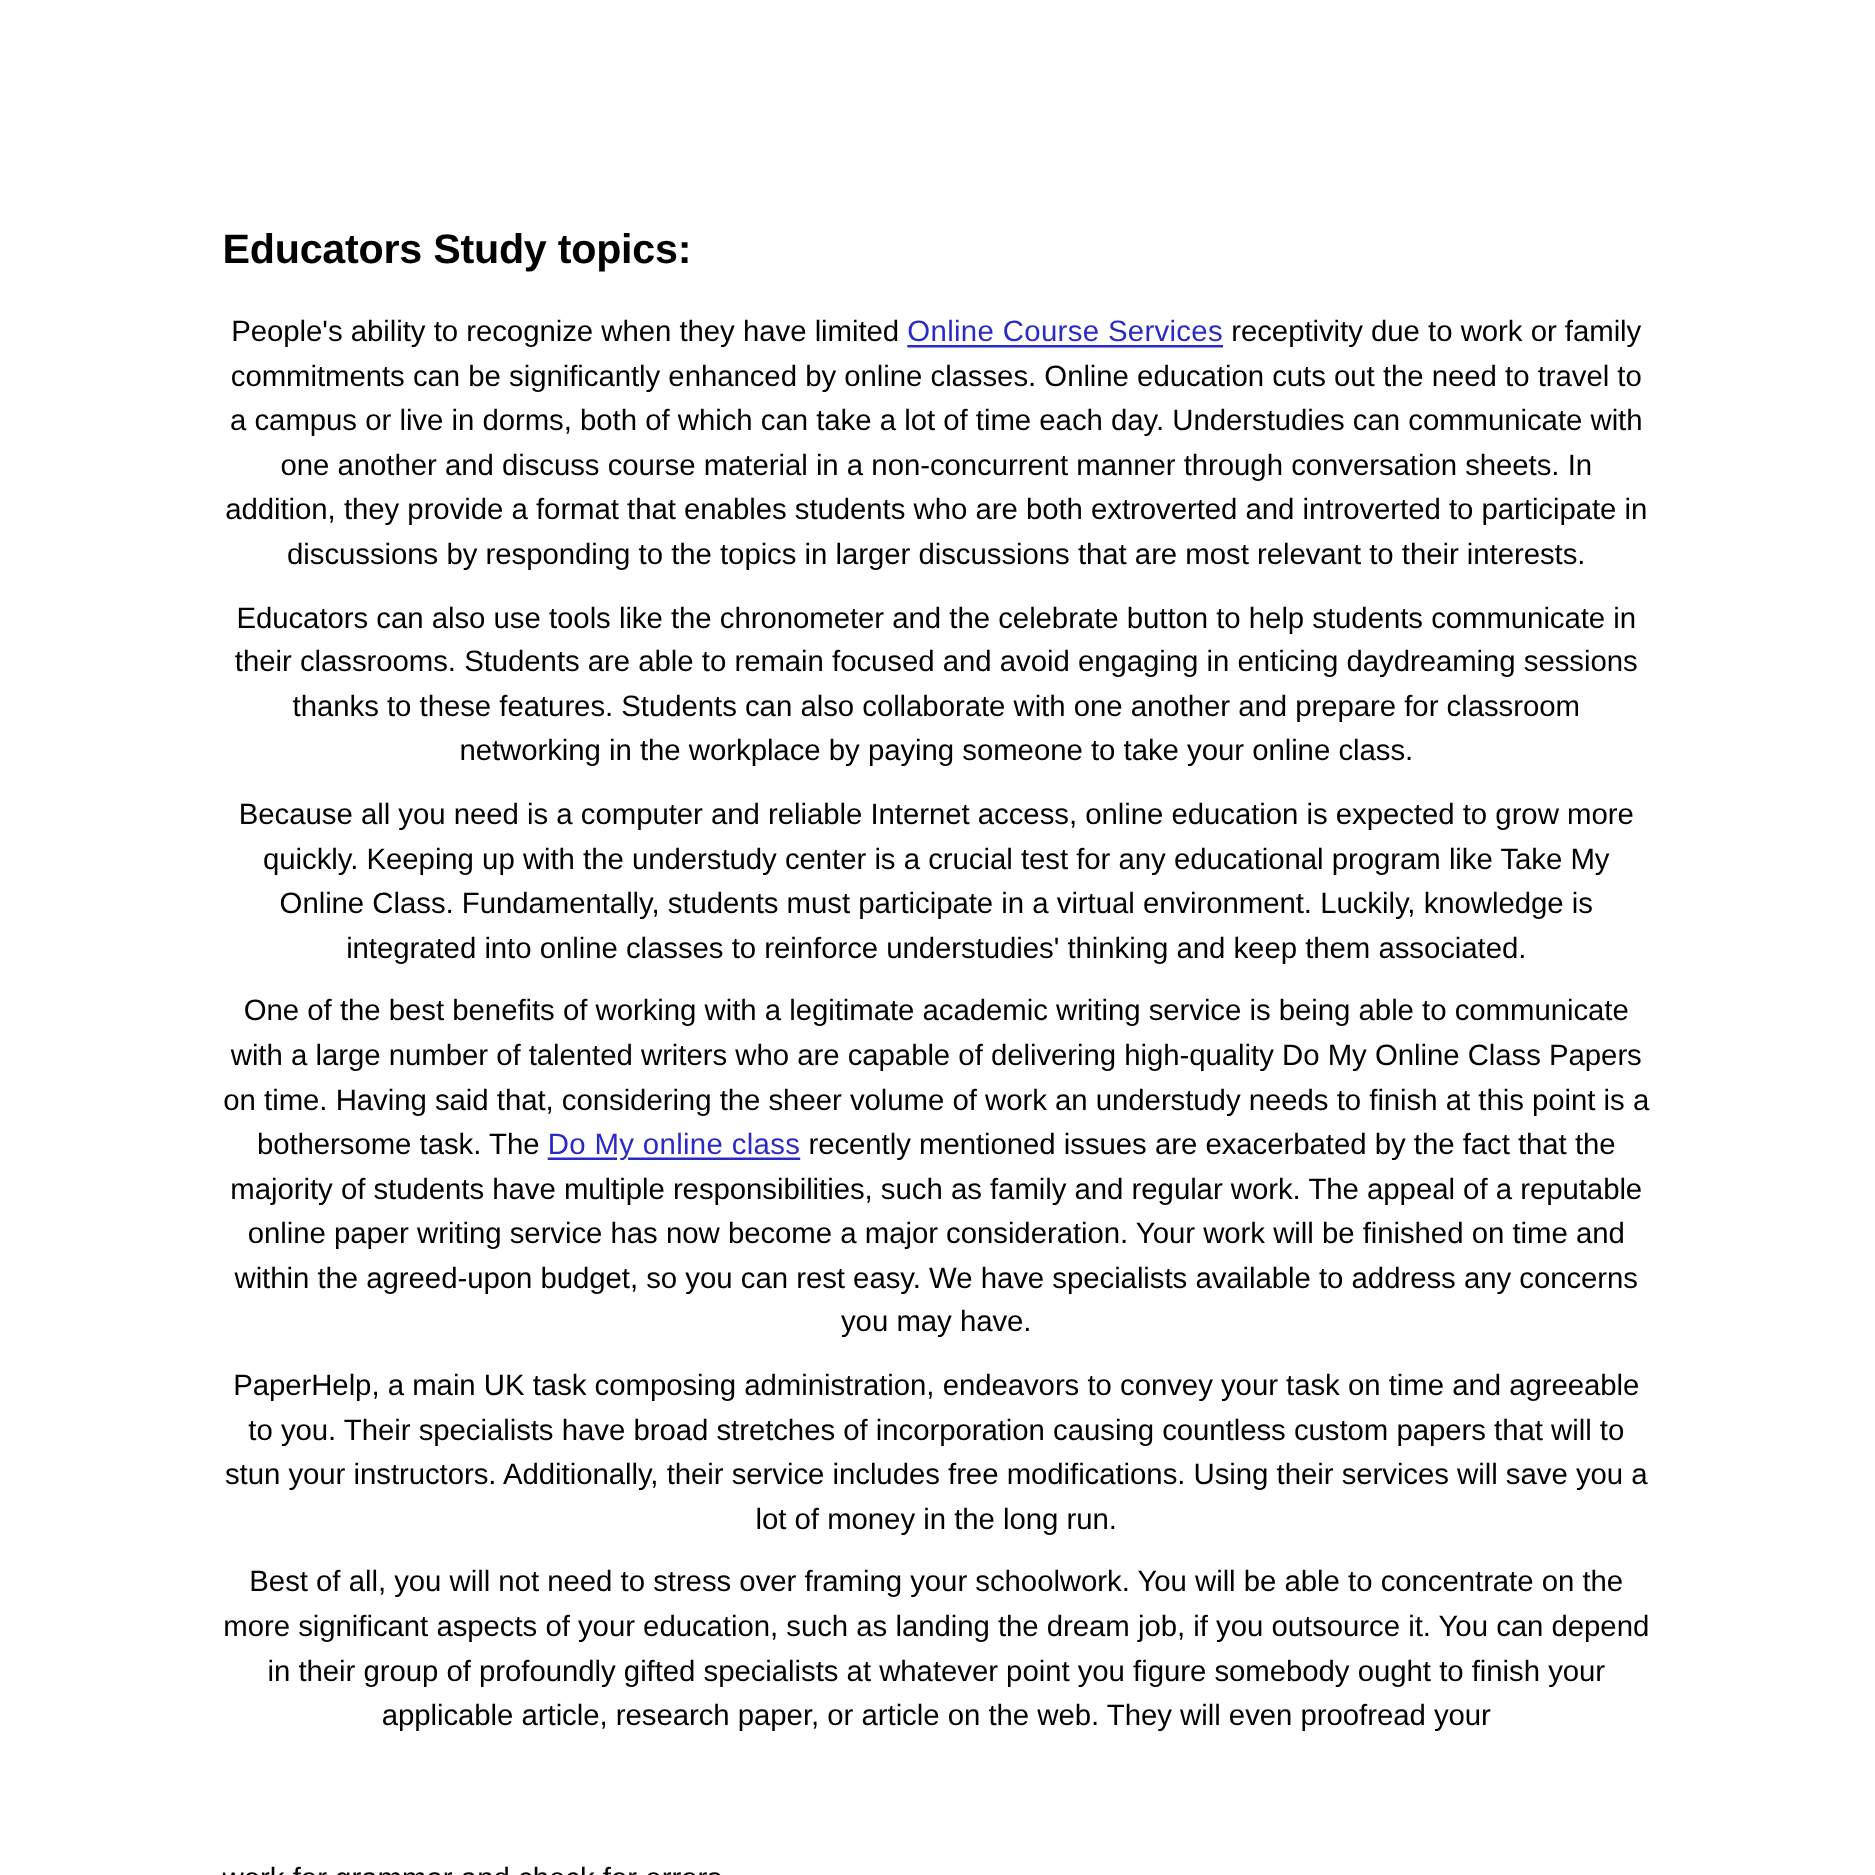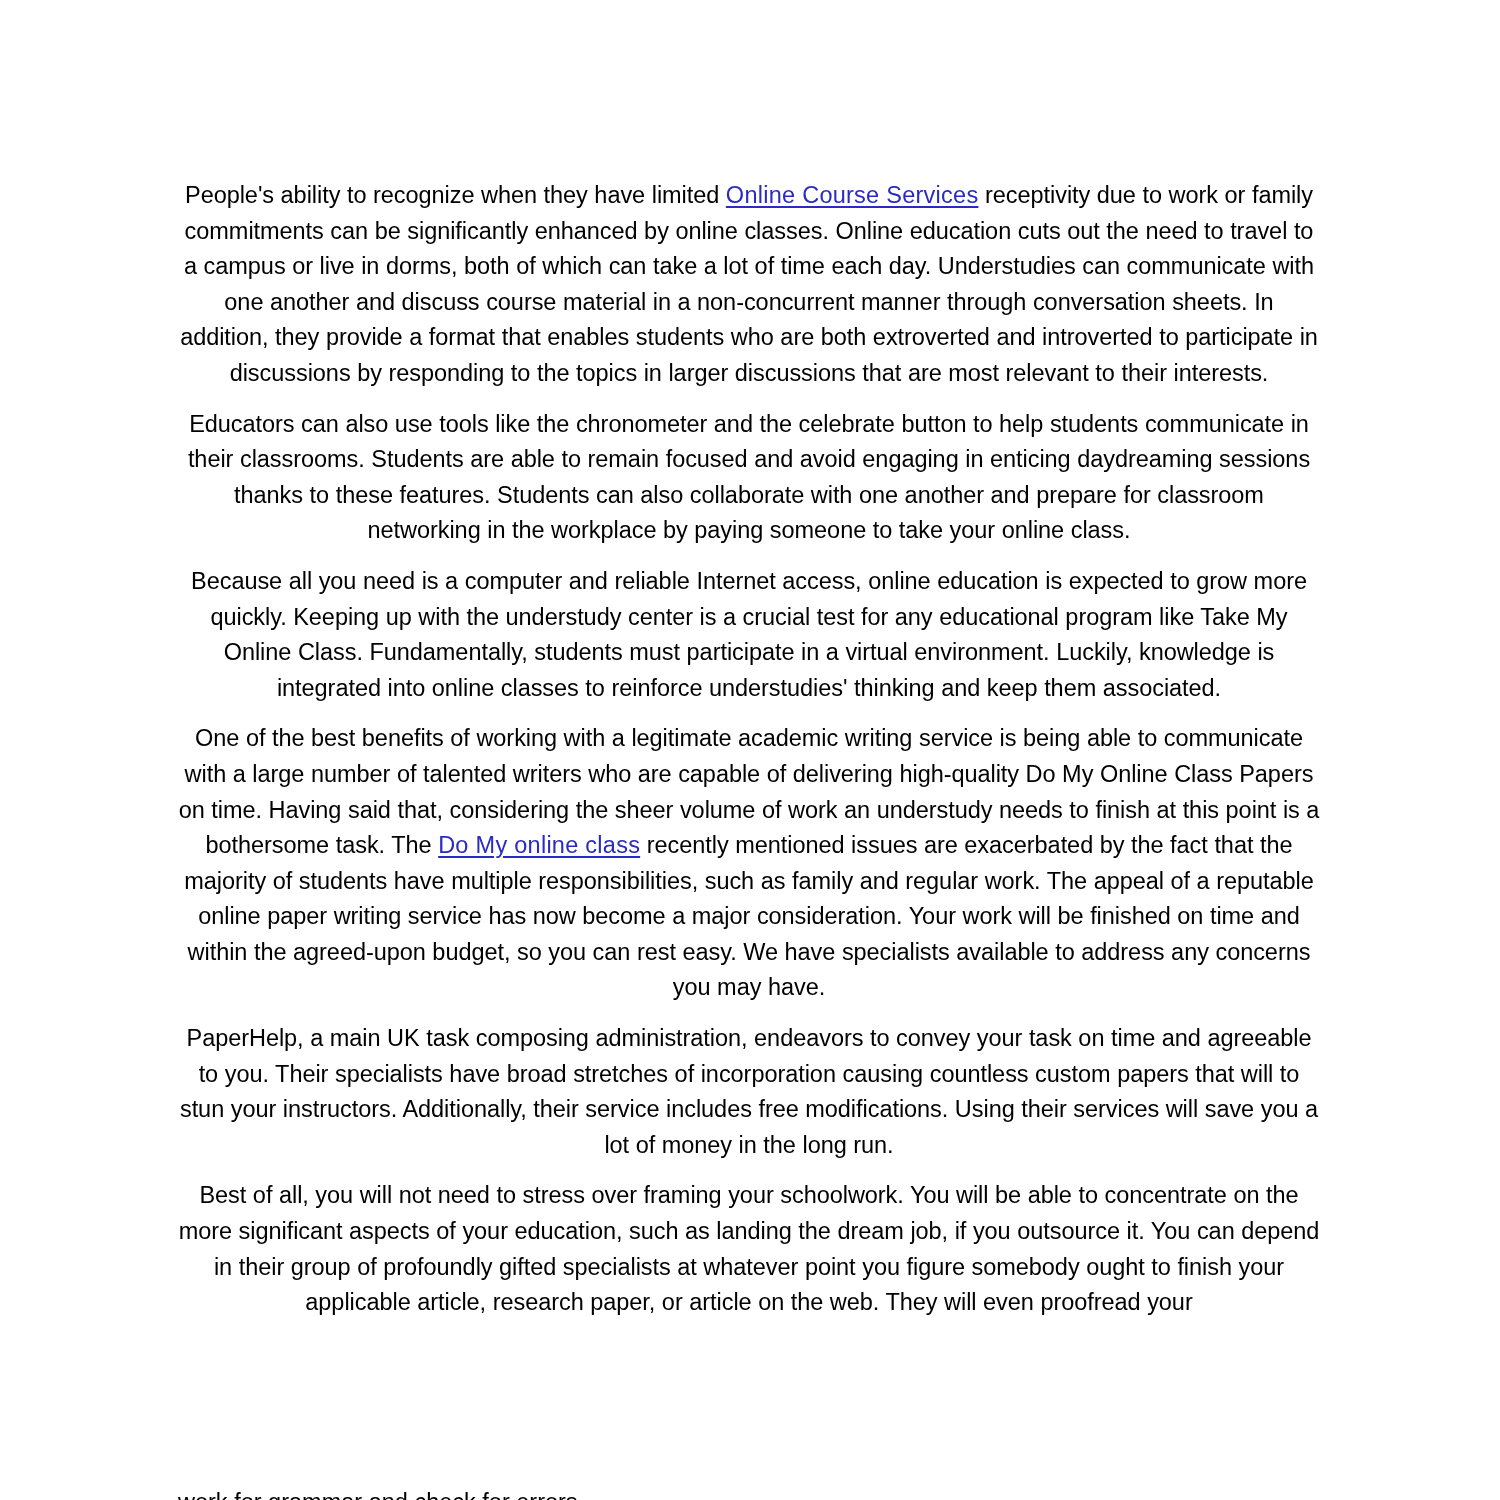--- a/index.html
+++ b/index.html
@@ -66,20 +66,21 @@
     color: #000000;
   }
 </style>
 </head>
 <body>
 
 <div class="page">
 
   <div class="doc-body">
 
+    <h1 class="doc-title">Educators Study topics:</h1>
 
     <p class="para">
       <span>People's ability to recognize when they have limited </span><a class="doclink" href="#">Online Course Services</a><span> receptivity due to work or family commitments can be significantly enhanced by online classes. Online education cuts out the need to travel to a campus or live in dorms, both of which can take a lot of time each day. Understudies can communicate with one another and discuss course material in a non-concurrent manner through conversation sheets. In addition, they provide a format that enables students who are both extroverted and introverted to participate in discussions by responding to the topics in larger discussions that are most relevant to their interests.</span>
     </p>
 
     <p class="para">
       <span>Educators can also use tools like the chronometer and the celebrate button to help students communicate in their classrooms. Students are able to remain focused and avoid engaging in enticing daydreaming sessions thanks to these features. Students can also collaborate with one another and prepare for classroom networking in the workplace by paying someone to take your online class.</span>
     </p>
 
     <p class="para">

